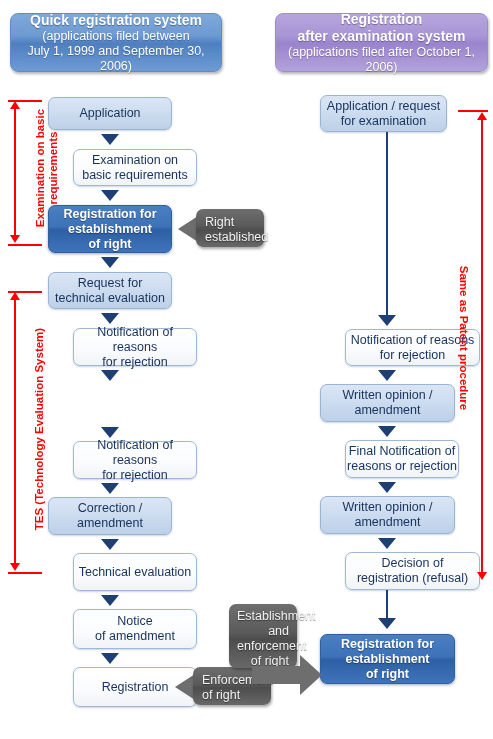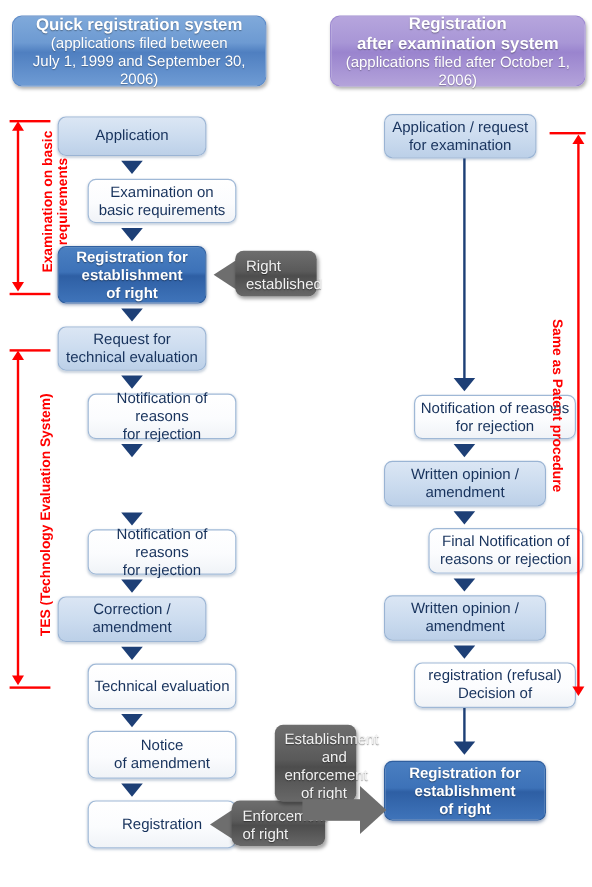--- a/index.html
+++ b/index.html
@@ -264,40 +264,40 @@
   <div class="arrow-d" style="left:378px;top:370px;"></div>
 
   <div class="box tint" style="left:320px;top:384px;width:135px;height:38px;">
     <div>
       <span>Written opinion /</span>
       <span>amendment</span>
     </div>
   </div>
   <div class="arrow-d" style="left:378px;top:426px;"></div>
 
-  <div class="box light" style="left:332px;top:440px;width:129px;height:38px;justify-content:center;">
+  <div class="box light" style="left:320px;top:440px;width:114px;height:38px;justify-content:center;">
     <div>
       <span>Final Notification of</span>
       <span>reasons or rejection</span>
     </div>
   </div>
   <div class="arrow-d" style="left:378px;top:482px;"></div>
 
   <div class="box tint" style="left:320px;top:496px;width:135px;height:38px;">
     <div>
       <span>Written opinion /</span>
       <span>amendment</span>
     </div>
   </div>
   <div class="arrow-d" style="left:378px;top:538px;"></div>
 
   <div class="box light" style="left:320px;top:552px;width:135px;height:38px;">
     <div>
+      <span>Decision of</span>
       <span>registration (refusal)</span>
-      <span>Decision of</span>
     </div>
   </div>
   <div class="line-v" style="left:386px;top:590px;height:30px;"></div>
   <div class="arrow-d" style="left:378px;top:618px;"></div>
 
   <div class="box strong" style="left:320px;top:634px;width:135px;height:50px;">
     <div>
       <span>Registration for</span>
       <span>establishment</span>
       <span>of right</span>

